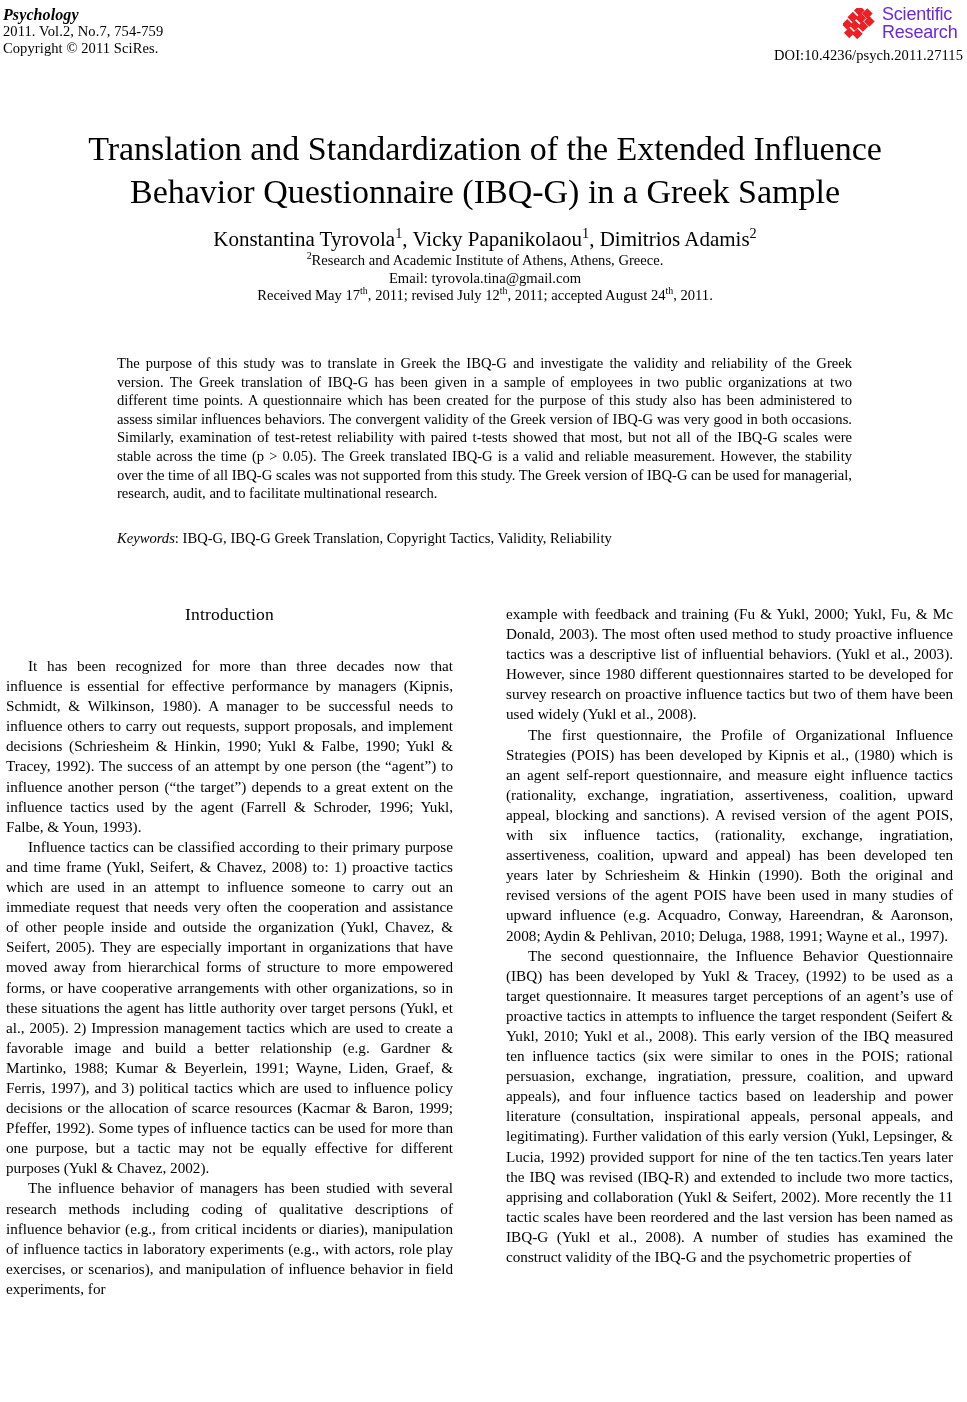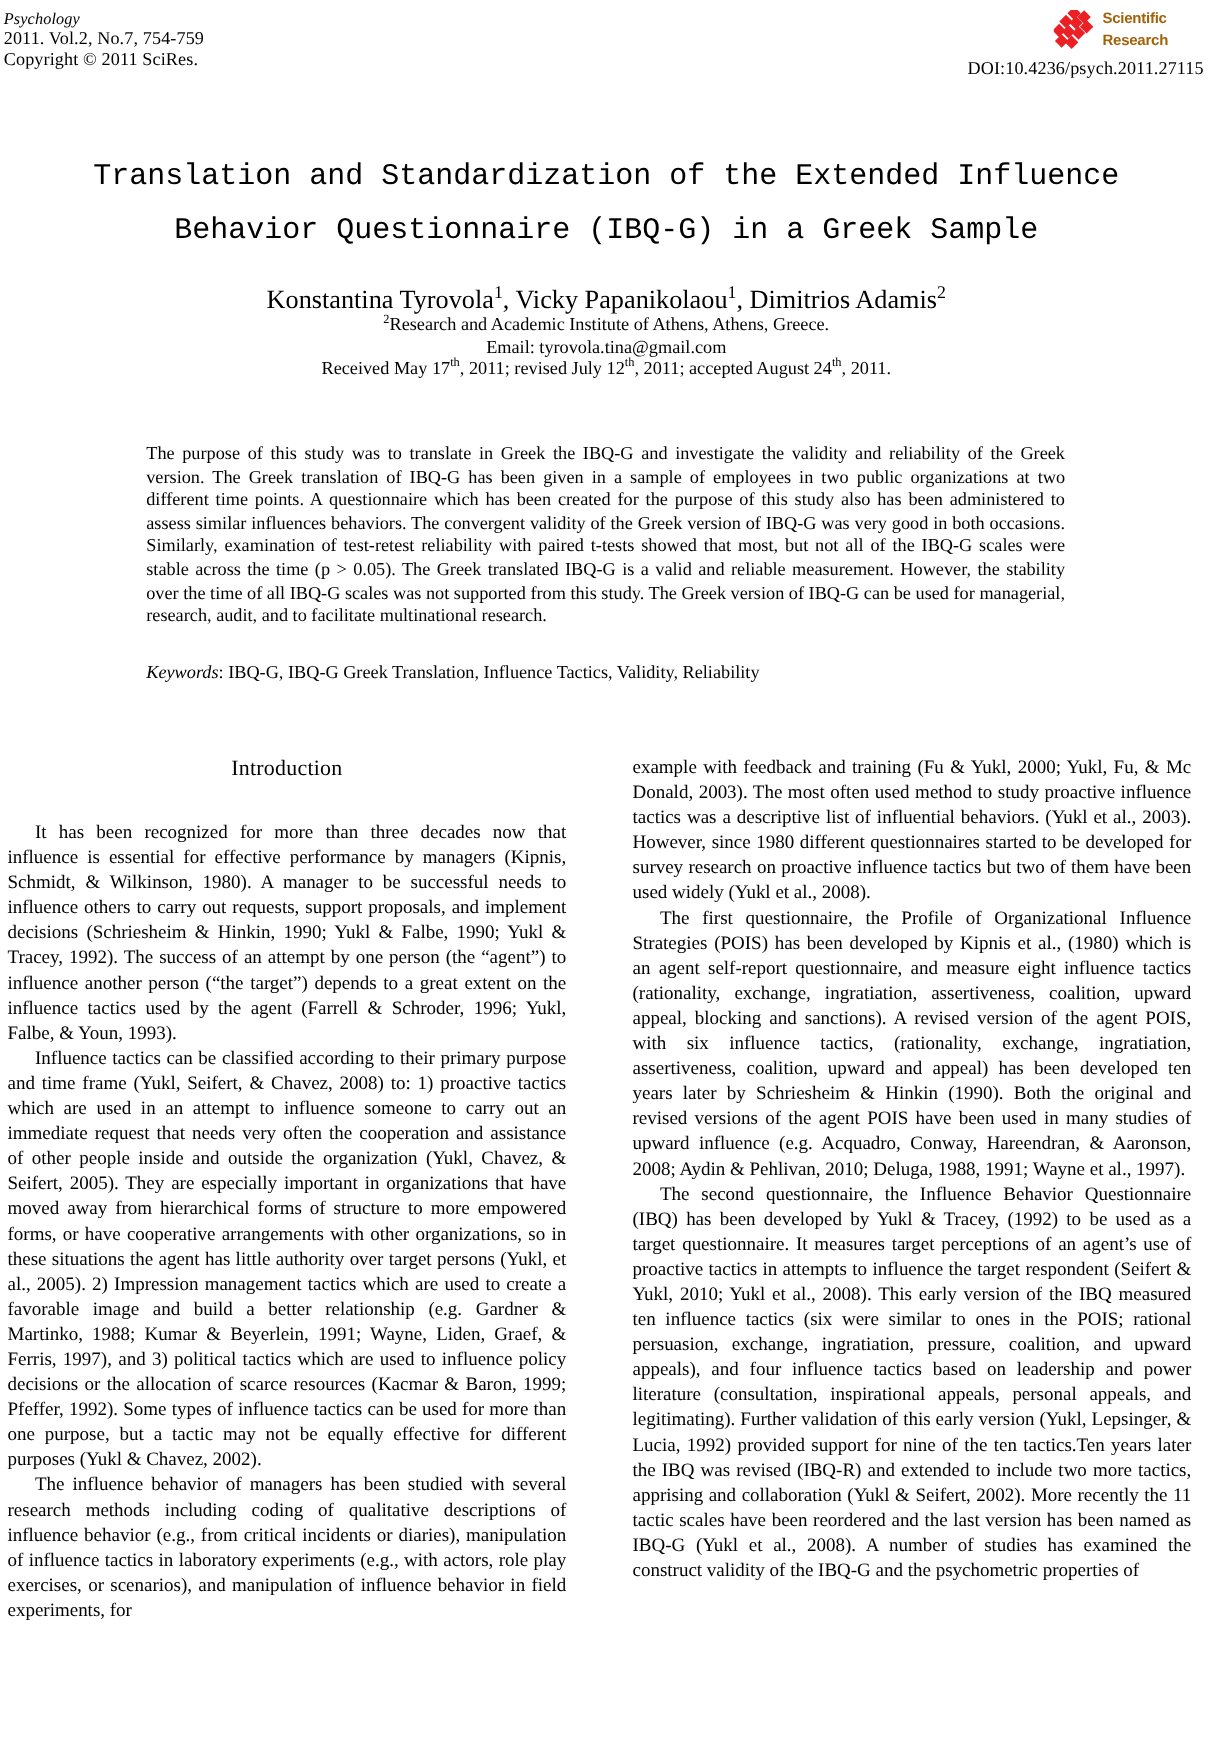--- a/index.html
+++ b/index.html
@@ -35,66 +35,67 @@
     position: absolute;
     left: 3px;
     top: 0;
     font-family: "Liberation Serif", "DejaVu Serif", serif;
     font-size: 14.5px;
     line-height: 17.2px;
     letter-spacing: 0.1px;
   }
   .masthead-left .journal {
     font-style: italic;
-    font-size: 13px;
+    font-size: 16px;
+    font-weight: bold;
   }
   .masthead-logo {
     position: absolute;
     right: 4px;
     top: 0px;
     width: 120px;
     height: 40px;
   }
   .logo-mark {
     position: absolute;
     left: 0;
     top: 2px;
     width: 36px;
     height: 34px;
   }
   .logo-text {
     position: absolute;
     left: 39px;
     top: -1px;
     font-family: "Liberation Sans", "DejaVu Sans", sans-serif;
-    font-size: 12px;
+    font-size: 18px;
     line-height: 18px;
-    font-weight: 700;
-    color: #a16207;
+    font-weight: 400;
+    color: #6d28d9;
     letter-spacing: -0.2px;
   }
   .doi {
     position: absolute;
     right: 4px;
     top: 41px;
     font-size: 14.5px;
     letter-spacing: 0.1px;
   }
 
   
   .title {
     position: absolute;
     top: 104px;
     left: 52px;
     width: 866px;
     text-align: center;
-    font-size: 24px;
+    font-size: 34px;
     line-height: 43px;
     font-weight: 400;
-    font-family: Liberation Mono, monospace;
+    font-family: Liberation Serif, serif;
   }
 
   
   .authors {
     position: absolute;
     top: 226px;
     left: 60px;
     width: 850px;
     text-align: center;
   }
@@ -210,21 +211,21 @@
   <div class="authors">
     <div class="author-line">Konstantina Tyrovola<sup>1</sup>, Vicky Papanikolaou<sup>1</sup>, Dimitrios Adamis<sup>2</sup></div>
     <div class="affil"><sup>2</sup>Research and Academic Institute of Athens, Athens, Greece.</div>
     <div class="affil">Email: tyrovola.tina@gmail.com</div>
     <div class="affil">Received May 17<sup>th</sup>, 2011; revised July 12<sup>th</sup>, 2011; accepted August 24<sup>th</sup>, 2011.</div>
   </div>
 
   <div class="abstract">The purpose of this study was to translate in Greek the IBQ-G and investigate the validity and reliability of the Greek version. The Greek translation of IBQ-G has been given in a sample of employees in two public organizations at two different time points. A questionnaire which has been created for the purpose of this study also has been administered to assess similar influences behaviors. The convergent validity of the Greek version of IBQ-G was very good in both occasions. Similarly, examination of test-retest reliability with paired t-tests showed that most, but not all of the IBQ-G scales were stable across the time (p &gt; 0.05). The Greek translated IBQ-G is a valid and reliable measurement. However, the stability over the time of all IBQ-G scales was not supported from this study. The Greek version of IBQ-G can be used for managerial, research, audit, and to facilitate multinational research.</div>
 
   <div class="keywords">
-    <span class="kw-label">Keywords</span><span>: IBQ-G, IBQ-G Greek Translation, Influence Tactics, Validity, Reliability</span>
+    <span class="kw-label">Keywords</span><span>: IBQ-G, IBQ-G Greek Translation, Copyright Tactics, Validity, Reliability</span>
   </div>
 
   <div class="col col-left">
     <div class="section-head">Introduction</div>
     <p>It has been recognized for more than three decades now that influence is essential for effective performance by managers (Kipnis, Schmidt, &amp; Wilkinson, 1980). A manager to be successful needs to influence others to carry out requests, support proposals, and implement decisions (Schriesheim &amp; Hinkin, 1990; Yukl &amp; Falbe, 1990; Yukl &amp; Tracey, 1992). The success of an attempt by one person (the “agent”) to influence another person (“the target”) depends to a great extent on the influence tactics used by the agent (Farrell &amp; Schroder, 1996; Yukl, Falbe, &amp; Youn, 1993).</p>
     <p>Influence tactics can be classified according to their primary purpose and time frame (Yukl, Seifert, &amp; Chavez, 2008) to: 1) proactive tactics which are used in an attempt to influence someone to carry out an immediate request that needs very often the cooperation and assistance of other people inside and outside the organization (Yukl, Chavez, &amp; Seifert, 2005). They are especially important in organizations that have moved away from hierarchical forms of structure to more empowered forms, or have cooperative arrangements with other organizations, so in these situations the agent has little authority over target persons (Yukl, et al., 2005). 2) Impression management tactics which are used to create a favorable image and build a better relationship (e.g. Gardner &amp; Martinko, 1988; Kumar &amp; Beyerlein, 1991; Wayne, Liden, Graef, &amp; Ferris, 1997), and 3) political tactics which are used to influence policy decisions or the allocation of scarce resources (Kacmar &amp; Baron, 1999; Pfeffer, 1992). Some types of influence tactics can be used for more than one purpose, but a tactic may not be equally effective for different purposes (Yukl &amp; Chavez, 2002).</p>
     <p>The influence behavior of managers has been studied with several research methods including coding of qualitative descriptions of influence behavior (e.g., from critical incidents or diaries), manipulation of influence tactics in laboratory experiments (e.g., with actors, role play exercises, or scenarios), and manipulation of influence behavior in field experiments, for</p>
   </div>
 
   <div class="col col-right">

